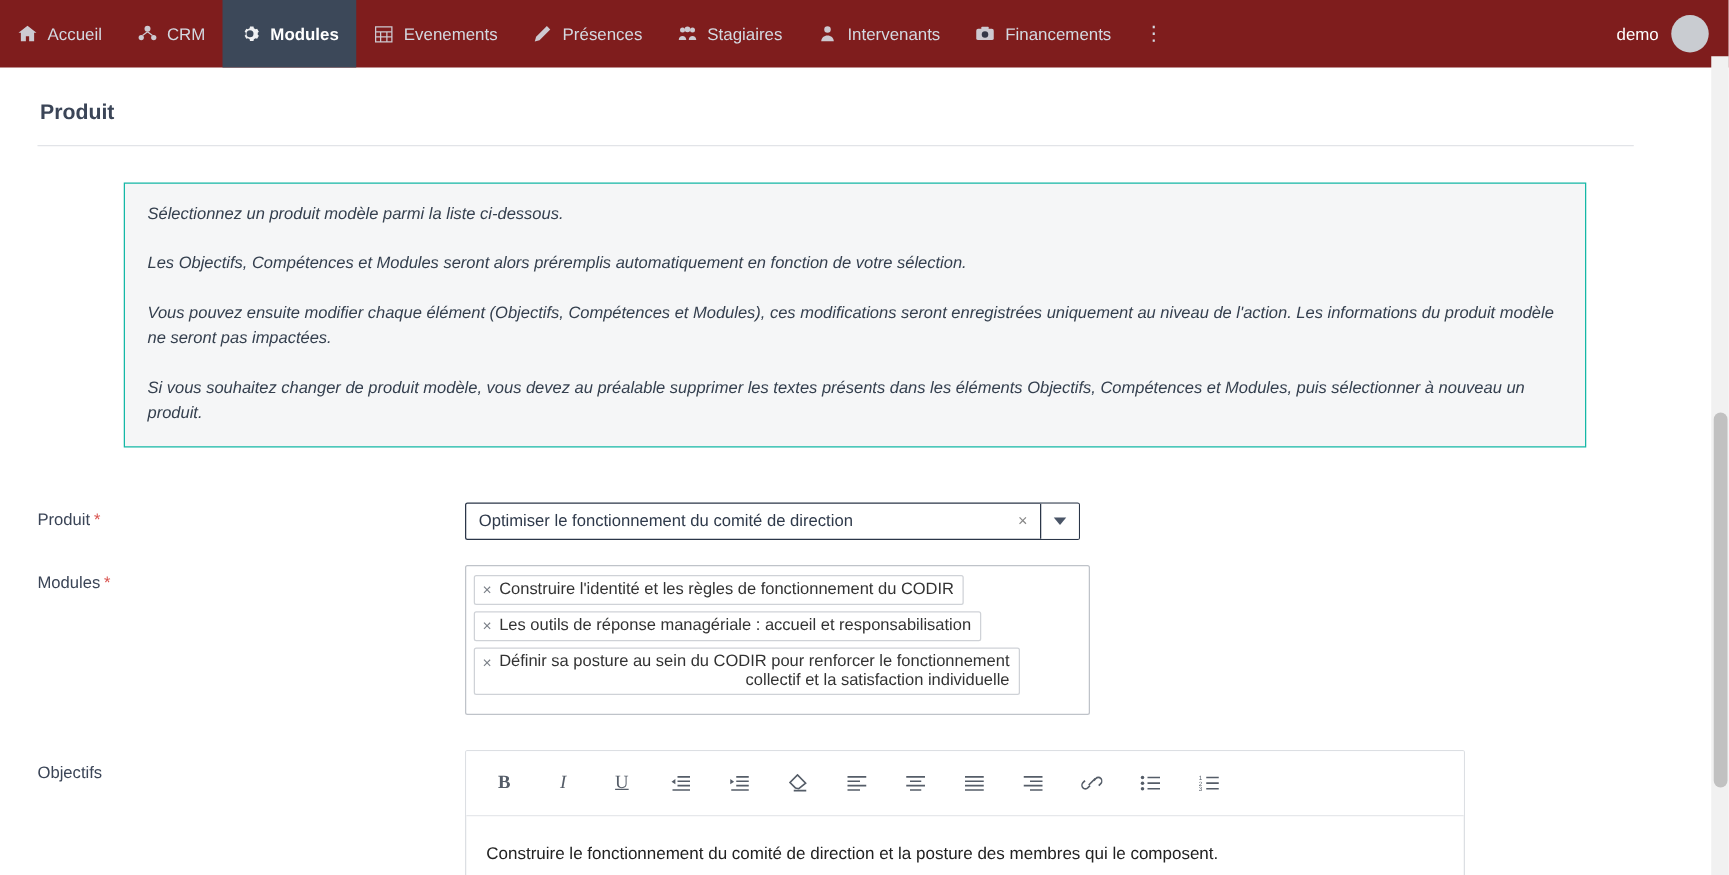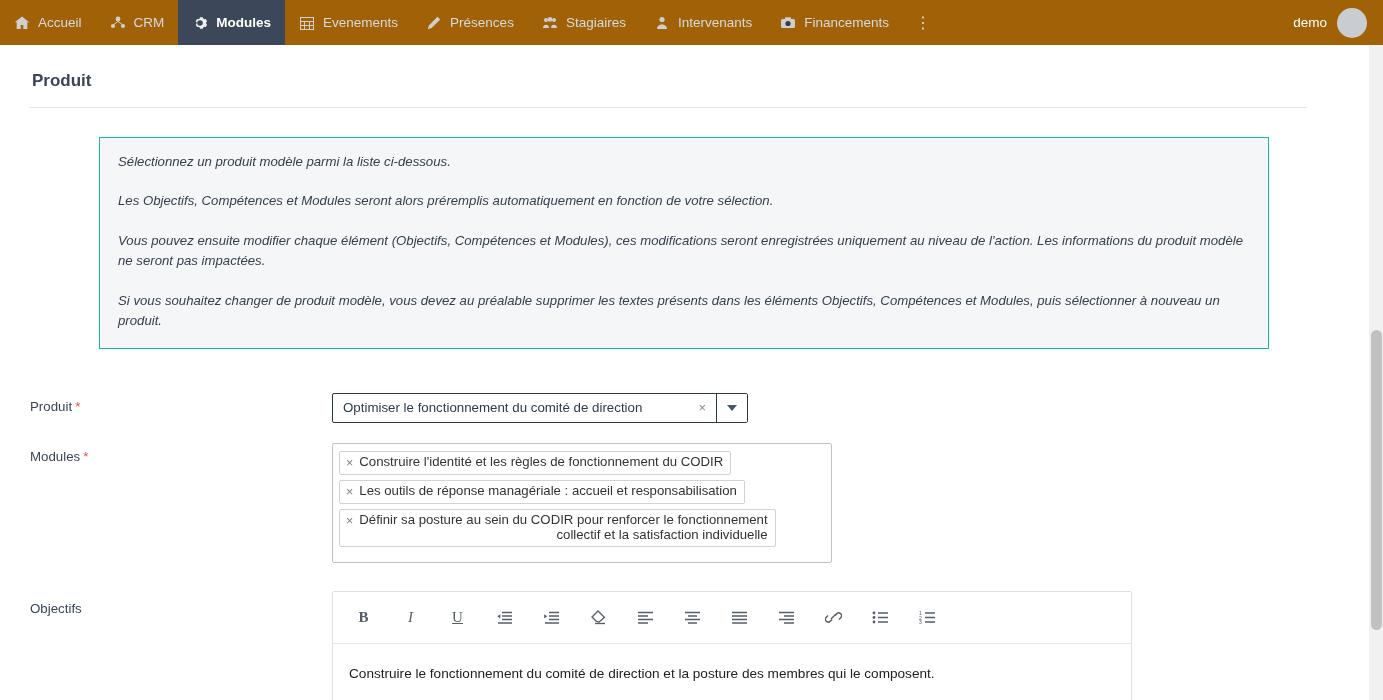--- a/index.html
+++ b/index.html
@@ -7,22 +7,22 @@
     margin: 0; padding: 0;
     width: 1383px; height: 700px;
     overflow: hidden;
     background: #ffffff;
     font-family: "Liberation Sans", sans-serif;
     color: #333;
   }
 
   
   .topnav {
-    height: 45px;
-    background: #a16207;
+    height: 54px;
+    background: #7f1d1d;
     display: flex;
     align-items: stretch;
     color: #cfd4dc;
     font-size: 13.5px;
     position: relative;
   }
   .nav-item {
     display: flex;
     align-items: center;
     gap: 8px;
@@ -76,33 +76,33 @@
     font-style: italic;
     font-size: 13.2px;
     color: #35404f;
     line-height: 1.55;
   }
   .info-panel p { margin: 0 0 19px 0; }
   .info-panel p:last-child { margin-bottom: 0; }
 
   
   .form { margin-top: 44px; }
-  .form-row { display: flex; align-items: flex-start; margin-bottom: 0; }
+  .form-row { display: flex; align-items: flex-start; margin-bottom: 0; gap: 40px; }
   .form-label {
     width: 302px;
     padding-top: 6px;
     font-size: 13.3px;
     color: #3b4557;
   }
   .req { color: #d9534f; margin-left: 3px; }
 
   
   .select-single {
     display: flex;
-    width: 416px;
+    width: 492px;
     height: 30px;
     border: 1px solid #2b3648;
     background: #fff;
     align-items: stretch;
     border-radius: 2px;
   }
   .select-single .value {
     flex: 1;
     display: flex;
     align-items: center;

